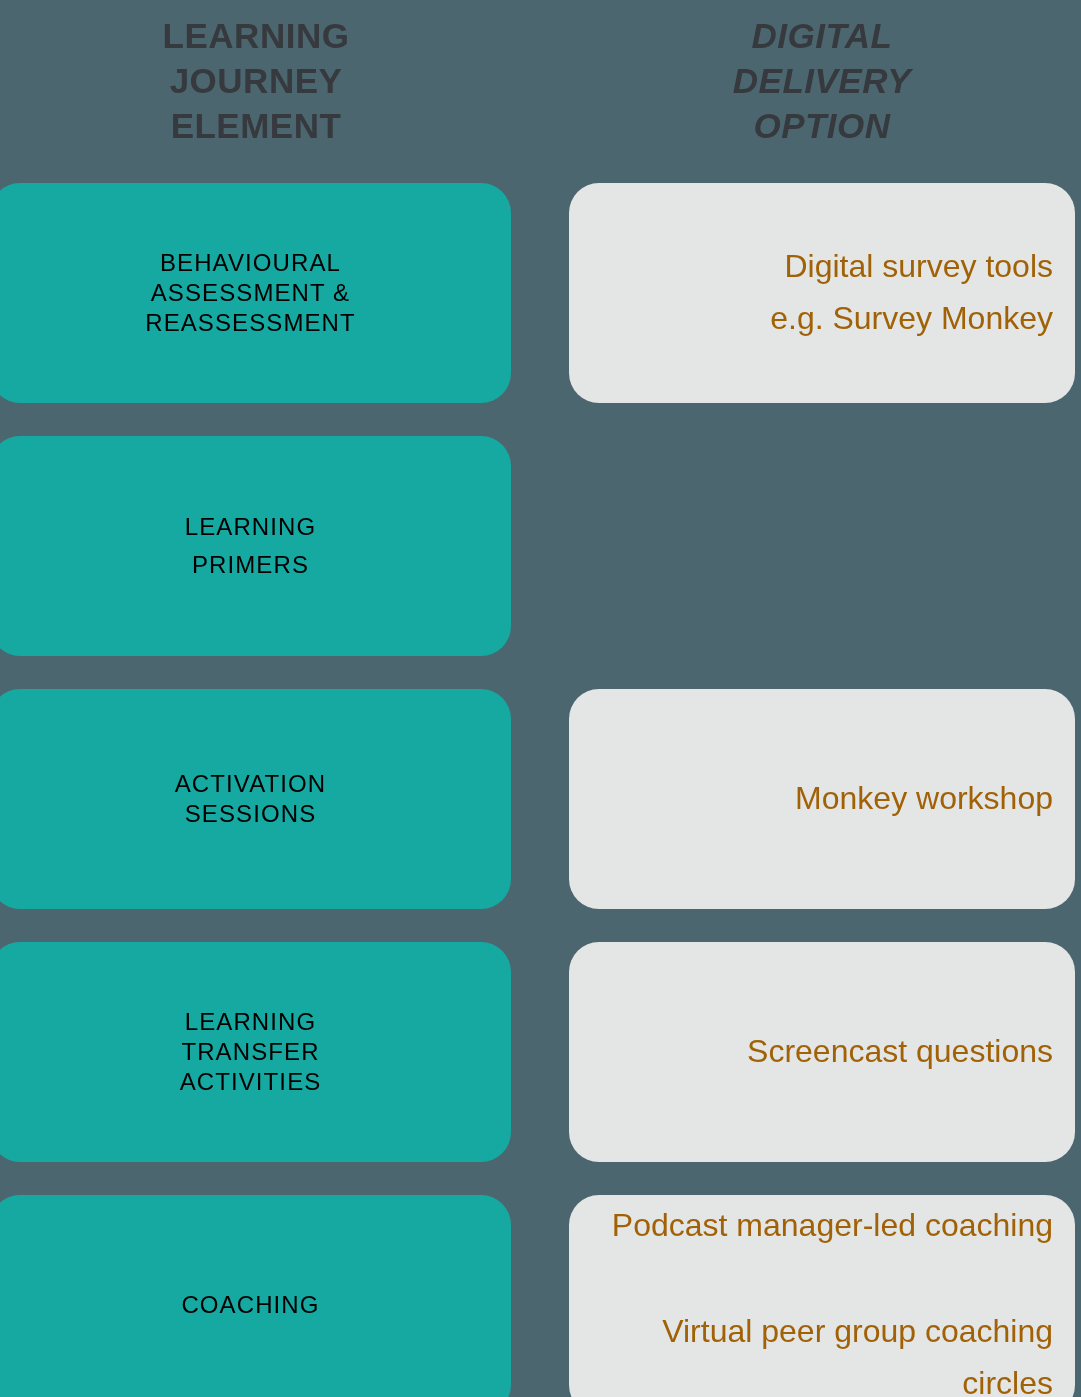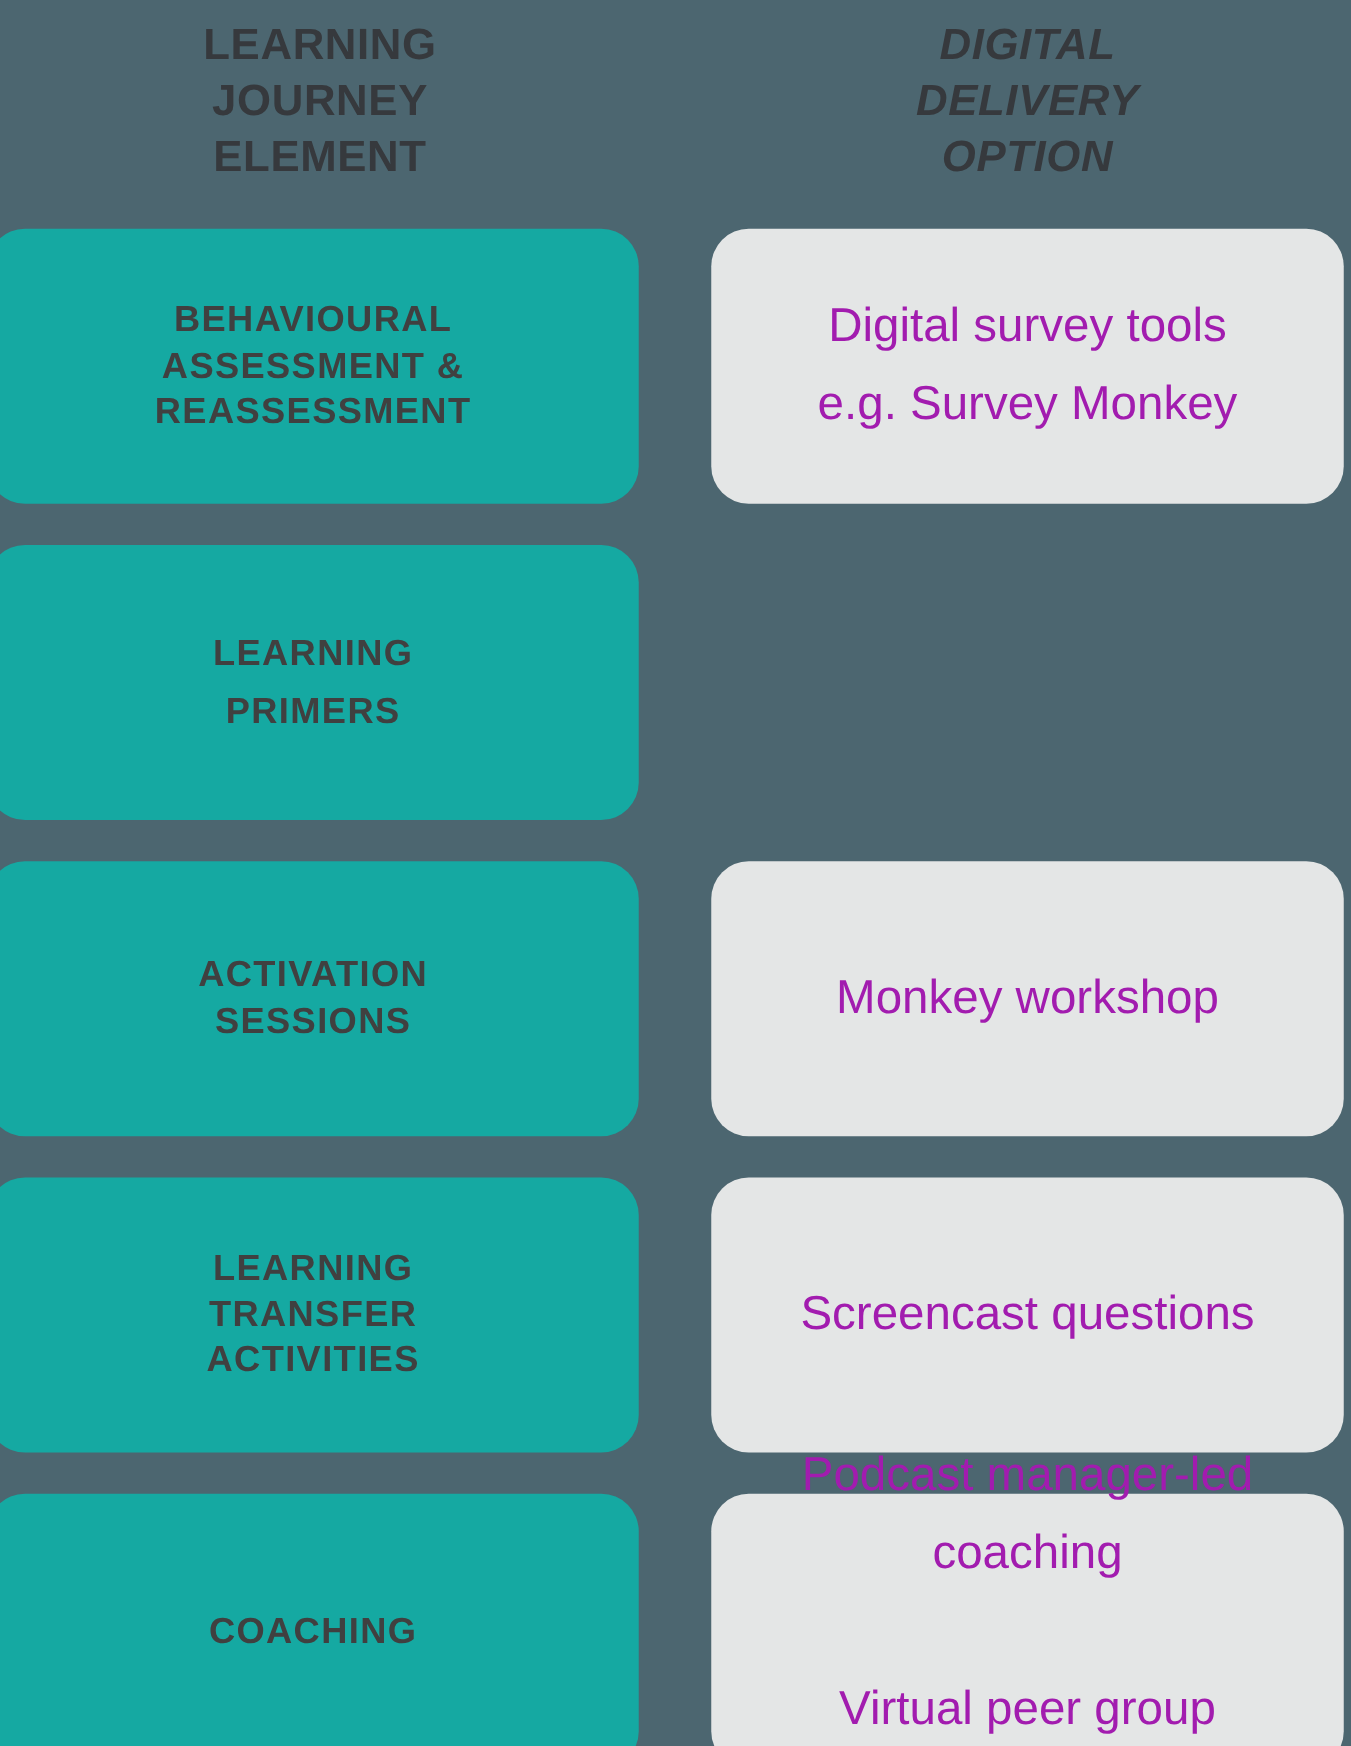--- a/index.html
+++ b/index.html
@@ -75,40 +75,40 @@
     padding: 6px 26px;
   }
   .card.option {
     left: 569px;
     width: 506px;
     background: #E4E6E6;
     padding: 6px 22px;
   }
 
   .element-text {
-    color: #404040;
-    font-size: 29px;
-    font-weight: bold;
+    color: #000000;
+    font-size: 24px;
+    font-weight: normal;
     letter-spacing: 1.1px;
     text-align: center;
     text-transform: uppercase;
     white-space: pre-line;
     width: 100%;
   }
   
   .lh-tight  { line-height: 1.26; }
   .lh-wide   { line-height: 1.60; }
   .lh-normal { line-height: 1.20; }
 
   .option-text {
-    color: #a21caf;
-    font-size: 38px;
+    color: #a16207;
+    font-size: 32px;
     font-weight: normal;
     line-height: 1.62;
-    text-align: center;
+    text-align: right;
     white-space: pre-line;
     width: 100%;
   }
   .option-text .para { margin: 0; }
   .option-text .para + .para { margin-top: 2px; }
 </style>
 </head>
 <body>
 
 <div class="board">

